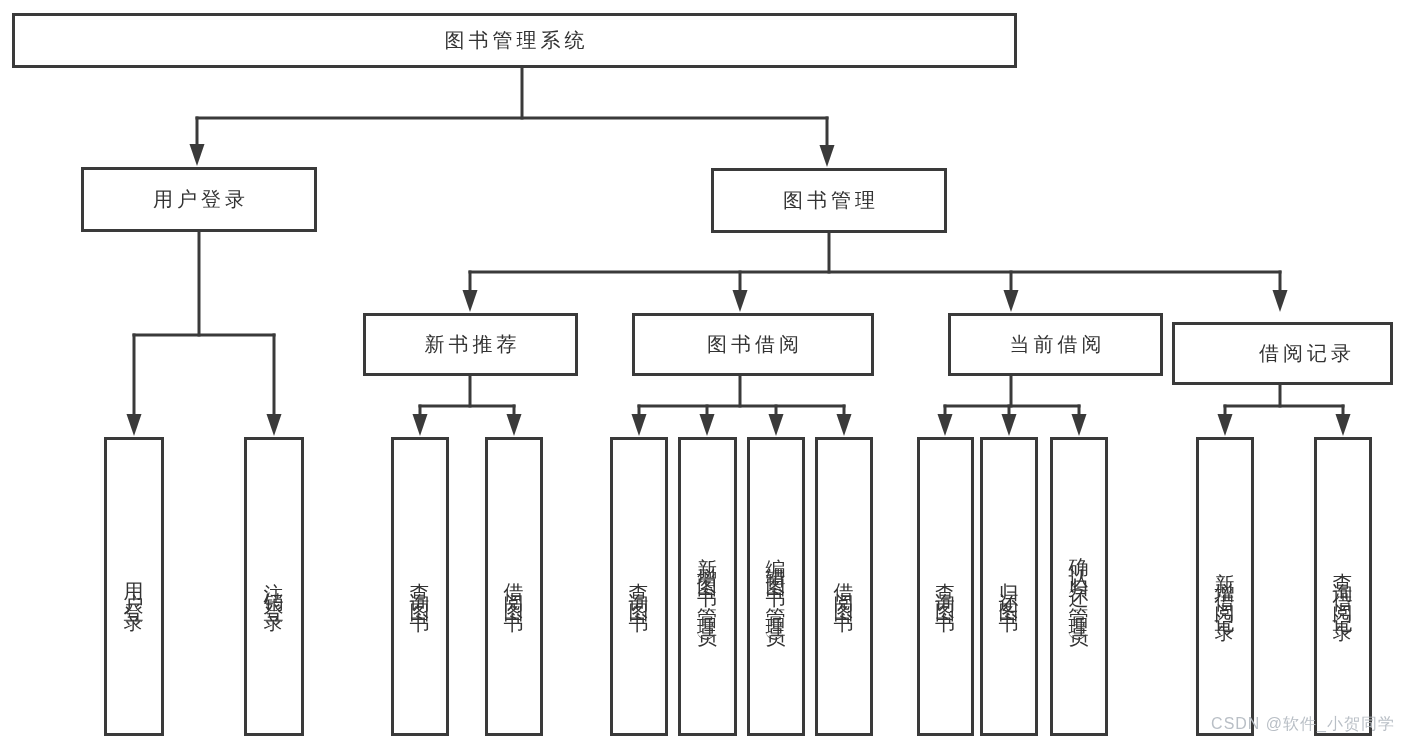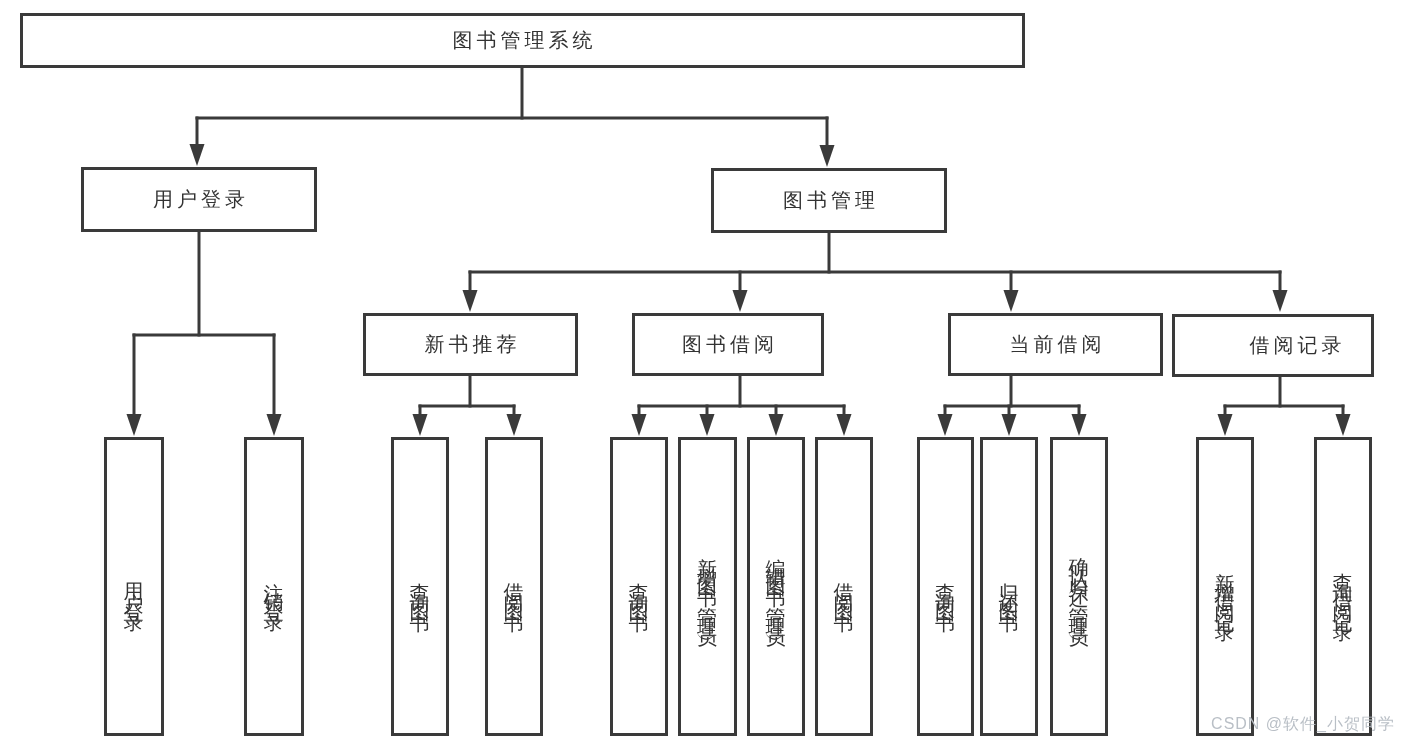--- a/index.html
+++ b/index.html
@@ -90,41 +90,41 @@
     <polygon class="ahead" points="1071.5,414 1086.5,414 1079,436"></polygon>
 
     <line class="cline" x1="1280" y1="376" x2="1280" y2="406"></line>
     <line class="cline" x1="1225" y1="406" x2="1343" y2="406"></line>
     <line class="cline" x1="1225" y1="406" x2="1225" y2="416"></line>
     <polygon class="ahead" points="1217.5,414 1232.5,414 1225,436"></polygon>
     <line class="cline" x1="1343" y1="406" x2="1343" y2="416"></line>
     <polygon class="ahead" points="1335.5,414 1350.5,414 1343,436"></polygon>
   </svg>
 
-  <div class="box" style="left:20px; top:13px; width:1005px; height:55px;">
+  <div class="box" style="left:12px; top:13px; width:1005px; height:55px;">
     <span class="hlabel">图书管理系统</span>
   </div>
 
   <div class="box" style="left:81px; top:167px; width:236px; height:65px;">
     <span class="hlabel">用户登录</span>
   </div>
   <div class="box" style="left:711px; top:168px; width:236px; height:65px;">
     <span class="hlabel">图书管理</span>
   </div>
 
   <div class="box" style="left:363px; top:313px; width:215px; height:63px;">
     <span class="hlabel">新书推荐</span>
   </div>
-  <div class="box" style="left:632px; top:313px; width:192px; height:63px;justify-content:center;">
+  <div class="box" style="left:632px; top:313px; width:242px; height:63px;justify-content:center;">
     <span class="hlabel">图书借阅</span>
   </div>
   <div class="box" style="left:904px; top:313px; width:215px; height:63px;margin-left:44px;">
     <span class="hlabel">当前借阅</span>
   </div>
-  <div class="box" style="left:1172px; top:314px; width:202px; height:63px;padding-left:45px;">
+  <div class="box" style="left:1172px; top:322px; width:221px; height:63px;padding-left:45px;">
     <span class="hlabel">借阅记录</span>
   </div>
 
   <div class="box" style="left:104px; top:437px; width:60px; height:299px;">
     <span class="vlabel">用户登录</span>
   </div>
   <div class="box" style="left:244px; top:437px; width:60px; height:299px;">
     <span class="vlabel">注销登录</span>
   </div>
 

